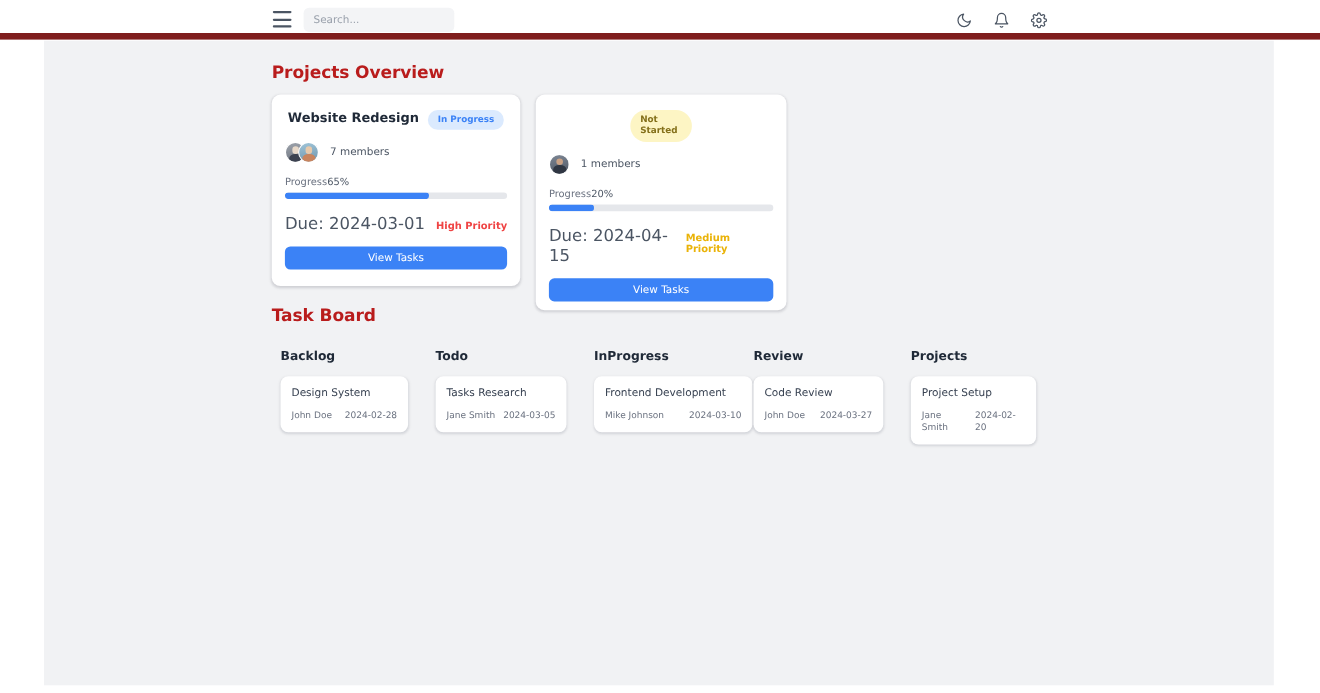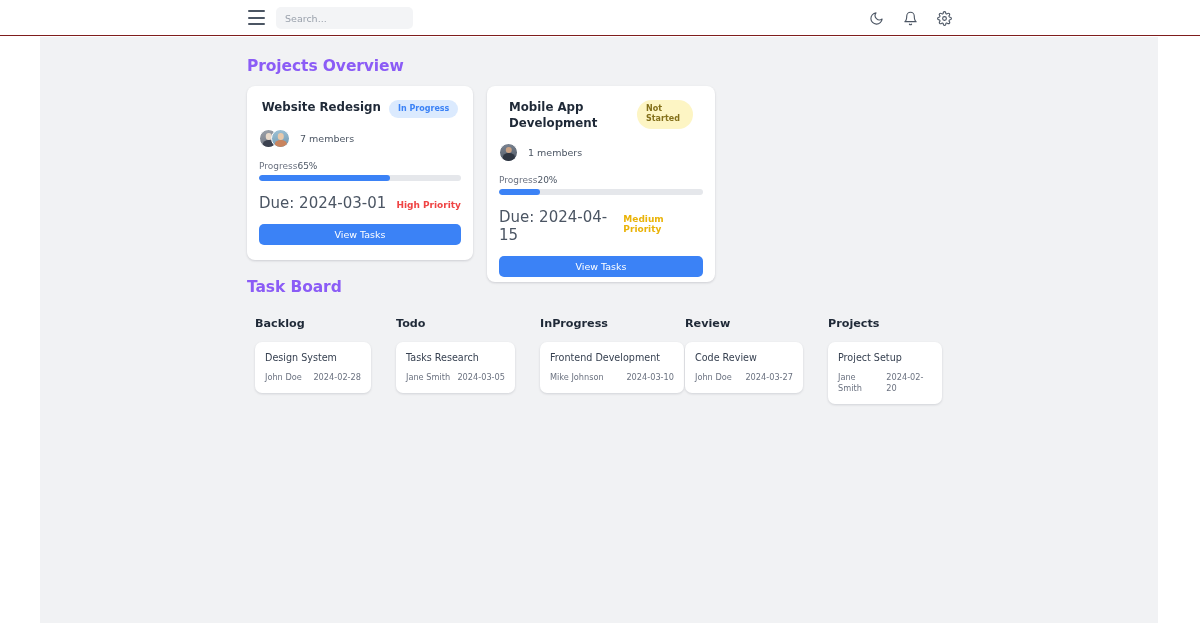--- a/index.html
+++ b/index.html
@@ -8,21 +8,21 @@
     background: #ffffff;
     font-family: "DejaVu Sans", "Liberation Sans", sans-serif;
     overflow: hidden;
   }
   .app { position: relative; width: 1200px; height: 630px; background:#ffffff; }
 
   
   .topbar {
     position: absolute; left: 0; top: 0; width: 1200px; height: 36px;
     background: #ffffff;
-    border-bottom: 1px solid #7f1d1d;
+    border-bottom: 6px solid #7f1d1d;
     display: flex; align-items: center;
   }
   .hamburger {
     position: absolute; left: 248px; top: 10px;
     width: 17px; height: 15px; cursor: pointer;
     display: flex; flex-direction: column; justify-content: space-between;
   }
   .hamburger span { display:block; width: 17px; height: 2px; background: #4b5563; border-radius: 1px; }
 
   .search-input {
@@ -42,21 +42,21 @@
   .ticon svg { display:block; }
 
   
   .canvas {
     position: absolute; left: 40px; top: 37px;
     width: 1118px; height: 586px;
     background: #f1f2f4;
   }
 
   .section-title {
-    font-size: 15.5px; font-weight: 700; color: #8b5cf6;
+    font-size: 15.5px; font-weight: 700; color: #b91c1c;
     letter-spacing: -0.1px;
   }
   #projects-title { position: absolute; left: 207px; top: 20px; }
   #taskboard-title { position: absolute; left: 207px; top: 241px; }
 
   
   .projects-row { position: absolute; left: 207px; top: 49px; display: flex; gap: 14px; align-items: flex-start; }
 
   .pcard {
     background: #ffffff;
@@ -204,21 +204,20 @@
         </div>
         <div class="meta-row">
           <span class="due">Due: 2024-03-01</span>
           <span class="priority high">High Priority</span>
         </div>
         <button class="view-tasks">View Tasks</button>
       </div>
 
       <div class="pcard c2">
         <div class="pcard-head">
-          <div class="pcard-name">Mobile App Development</div>
           <div class="badge notstarted">Not Started</div>
         </div>
         <div class="members">
           <div class="avatars">
             <div class="avatar a3">
               <div class="body"></div>
               <div class="head"></div>
             </div>
           </div>
           <div class="members-label">1 members</div>

